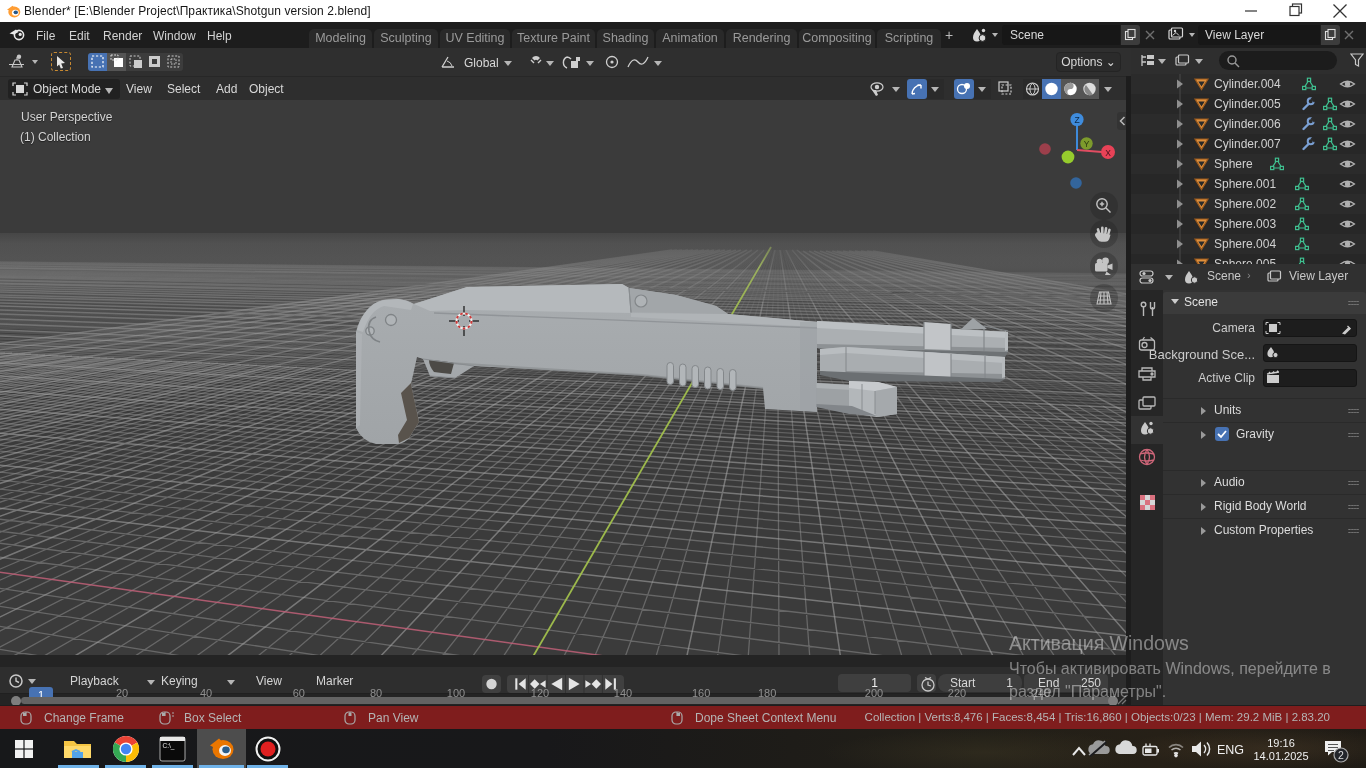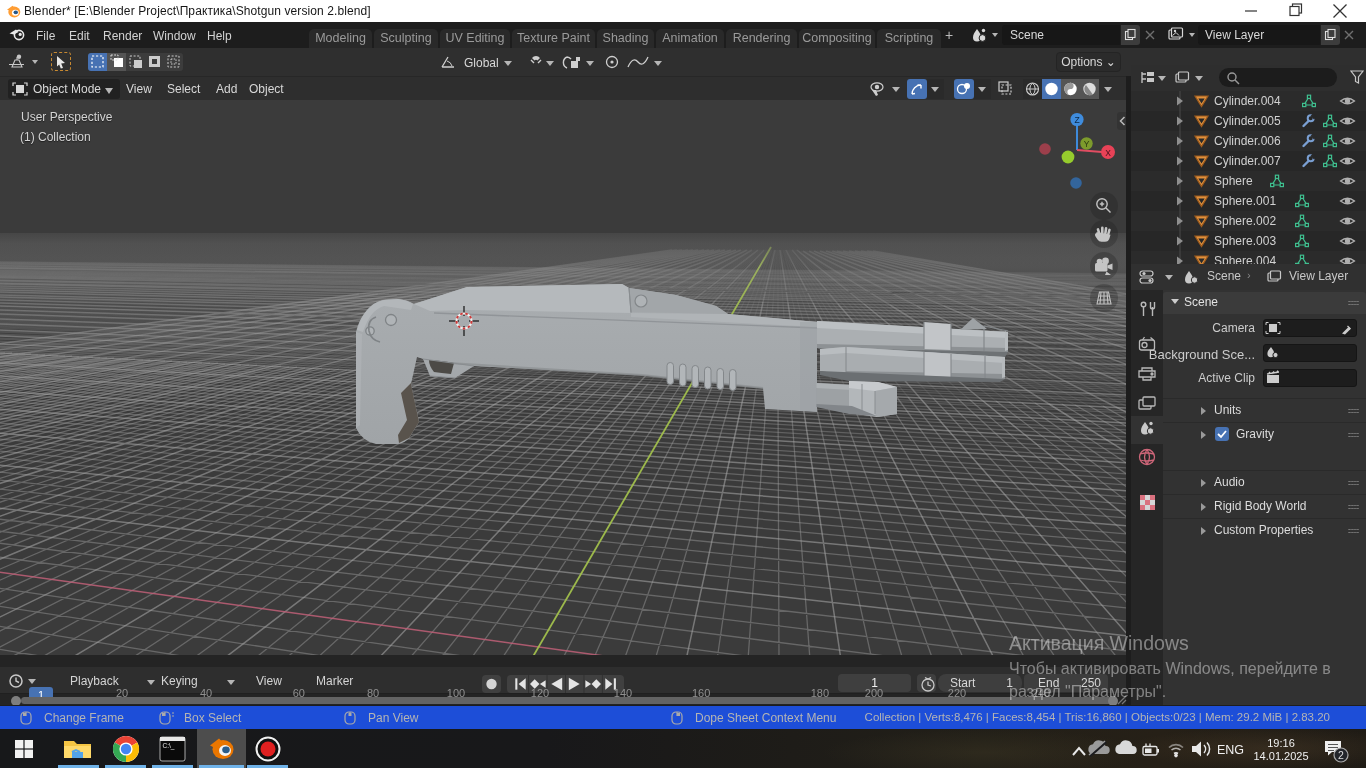--- a/index.html
+++ b/index.html
@@ -13,38 +13,38 @@
 .menuitem{position:absolute;top:7px;color:#d2d2d2;font-size:12px;}
 .wtab{position:absolute;top:7px;height:19px;border-radius:5px 5px 0 0;background:#292929;color:#9a9a9a;font-size:12.5px;text-align:center;line-height:19px;}
 .wtab.active{background:#3d3d3d;color:#f0abfc;margin-top:48px;}
 
 #row2{left:0;top:48px;width:1366px;height:28px;background:#2f2f2f;}
 #row3{left:0;top:76px;width:1126px;height:24px;background:#2e2e2e;border-top:1px solid #272727;}
 .hbtn{position:absolute;color:#d8d8d8;font-size:12px;}
 
 #viewport{left:0;top:100px;width:1126px;height:555px;background:#3b3b3b;overflow:hidden;}
 .vptext{position:absolute;color:#d4d4d4;font-size:12px;text-shadow:0 1px 1px rgba(0,0,0,0.5);}
-#outliner{left:1131px;top:48px;width:235px;height:216px;background:#ec4899;overflow:hidden;margin-top:17px;}
+#outliner{left:1131px;top:48px;width:235px;height:216px;background:#ec4899;overflow:hidden;}
 #outhead{position:absolute;left:0;top:0;width:235px;height:26px;background:#2e2e2e;}
 #props{left:1131px;top:264px;width:235px;height:441px;background:#323232;overflow:hidden;}
 #prophead{position:absolute;left:0;top:0;width:235px;height:26px;background:#303030;}
 #ptabs{position:absolute;left:0;top:26px;width:32px;height:415px;background:#262626;}
 .psec{position:absolute;left:32px;width:203px;height:24px;background:#323232;border-top:1px solid #2a2a2a;color:#dcdcdc;font-size:12px;}
 .psec .tx{position:absolute;left:51px;top:4px;}
 .parr{position:absolute;left:38px;top:8px;width:0;height:0;border-left:5px solid #9a9a9a;border-top:4px solid transparent;border-bottom:4px solid transparent;}
 .pdots{position:absolute;right:7px;top:9px;width:11px;height:6px;background-image:radial-gradient(circle,#777 0.9px,transparent 1px);background-size:2.8px 3px;}
 .plabel{position:absolute;color:#cccccc;font-size:12px;text-align:right;}
 .pfield{position:absolute;left:132px;width:94px;height:18px;background:#1d1d1d;border-radius:3px;border:1px solid #151515;}
 
 #timeline{left:0;top:655px;width:1126px;height:50px;background:#242424;}
 #tlhead{position:absolute;left:0;top:0;width:1126px;height:27px;background:#2e2e2e;border-bottom:1px solid #202020;margin-top:12px;}
 .tltext{position:absolute;top:7px;color:#d4d4d4;font-size:12px;}
 .ruler{position:absolute;top:32px;color:#909090;font-size:11px;}
 
-#statusbar{left:0;top:705px;width:1366px;height:24px;background:#1d4ed8;border-top:1px solid #1e1e1e;color:#b4b4b4;font-size:12px;}
+#statusbar{left:0;top:705px;width:1366px;height:24px;background:#7f1d1d;border-top:1px solid #1e1e1e;color:#b4b4b4;font-size:12px;}
 .sbtext{position:absolute;top:5px;}
 
 #taskbar{left:0;top:729px;width:1366px;height:39px;background:linear-gradient(90deg,#17181a 0%,#18181a 40%,#1e1c18 58%,#221f18 72%,#262017 85%,#1f1b15 100%);}
 .tbactive{position:absolute;left:197px;top:0;width:49px;height:39px;background:#4d4d4d;}
 .tbline{position:absolute;top:36px;height:3px;background:#6fb2e8;}
 
 #wm1{left:1009px;top:632px;font-size:19.5px;color:rgba(255,255,255,0.42);}
 #wm2{left:1009px;top:657px;font-size:16px;color:rgba(255,255,255,0.42);width:360px;line-height:23px;}
 .selbtn{position:absolute;top:5px;width:19px;height:18px;background:#3c3c3c;}
 </style></head>
@@ -831,26 +831,26 @@
    <circle cx="9" cy="9" r="6" fill="none" stroke="#c8c8c8" stroke-width="1.3"></circle>
           <path d="M9,5.5 L9,9 L12,10 M6,1.5 L9,3 L12,1.5" stroke="#c8c8c8" stroke-width="1.3" fill="none"></path>
   </svg>
   <div class="abs" style="left:938px;top:7px;width:84px;height:18px;background:#3e3e3e;border-radius:8px;color:#d8d8d8;font-size:12px;line-height:18px"><span style="margin-left:12px">Start</span><span style="float:right;margin-right:9px">1</span></div>
   <div class="abs" style="left:1024px;top:7px;width:84px;height:18px;background:#3e3e3e;border-radius:4px;color:#d8d8d8;font-size:12px;line-height:18px"><span style="margin-left:14px">End</span><span style="float:right;margin-right:7px">250</span></div>
  </div>
 
  <div class="ruler" style="left:107px;width:30px;text-align:center">20</div>
  <div class="ruler" style="left:191px;width:30px;text-align:center">40</div>
  <div class="ruler" style="left:275px;width:30px;text-align:right">60</div>
- <div class="ruler" style="left:358px;width:30px;text-align:center">80</div>
+ <div class="ruler" style="left:370px;width:30px;text-align:left">80</div>
  <div class="ruler" style="left:441px;width:30px;text-align:center">100</div>
  <div class="ruler" style="left:525px;width:30px;text-align:center">120</div>
  <div class="ruler" style="left:608px;width:30px;text-align:center">140</div>
  <div class="ruler" style="left:692px;width:30px;text-align:left">160</div>
- <div class="ruler" style="left:799px;width:30px;text-align:right">180</div>
+ <div class="ruler" style="left:758px;width:30px;text-align:left">180</div>
  <div class="ruler" style="left:859px;width:30px;text-align:center">200</div>
  <div class="ruler" style="left:942px;width:30px;text-align:center">220</div>
  <div class="ruler" style="left:1026px;width:30px;text-align:center">240</div>
  <div class="abs" style="left:29px;top:32px;width:24px;height:16px;background:#4772b3;border-radius:3px;color:#fff;font-size:11px;text-align:center;line-height:16px">1</div>
  <div class="abs" style="left:21px;top:42px;width:1092px;height:7px;background:#636363;border-radius:4px"></div>
  <div class="abs" style="left:11px;top:41px;width:10px;height:10px;background:#7e7e7e;border-radius:5px"></div>
  <div class="abs" style="left:1108px;top:41px;width:10px;height:10px;background:#7e7e7e;border-radius:5px"></div>
  <svg class="abs" style="left:1117px;top:40px" width="10" height="10" viewBox="0 0 10 10">
         <path d="M9,1 L1,9 M9,5 L5,9" stroke="#777" stroke-width="1.2"></path>
       </svg>

